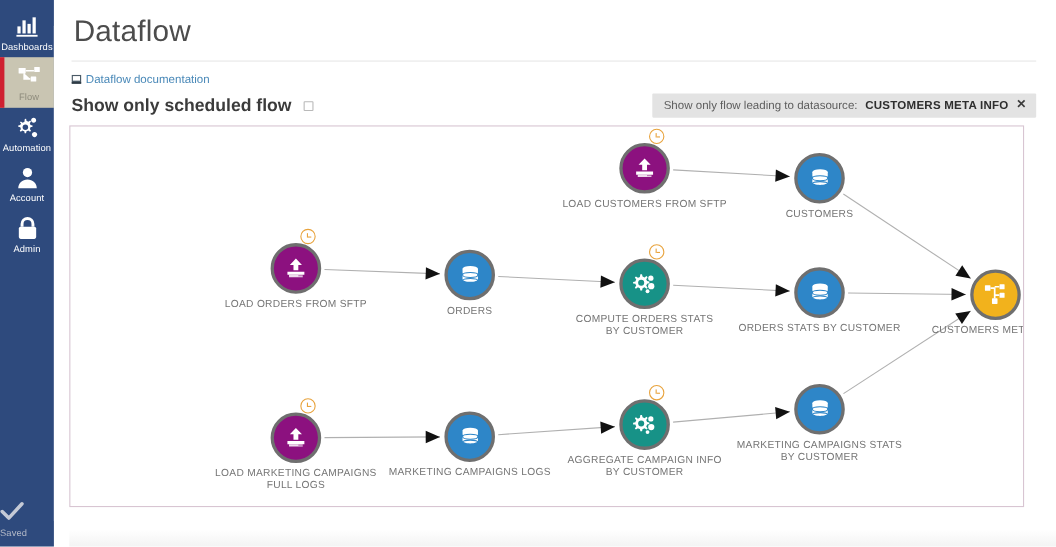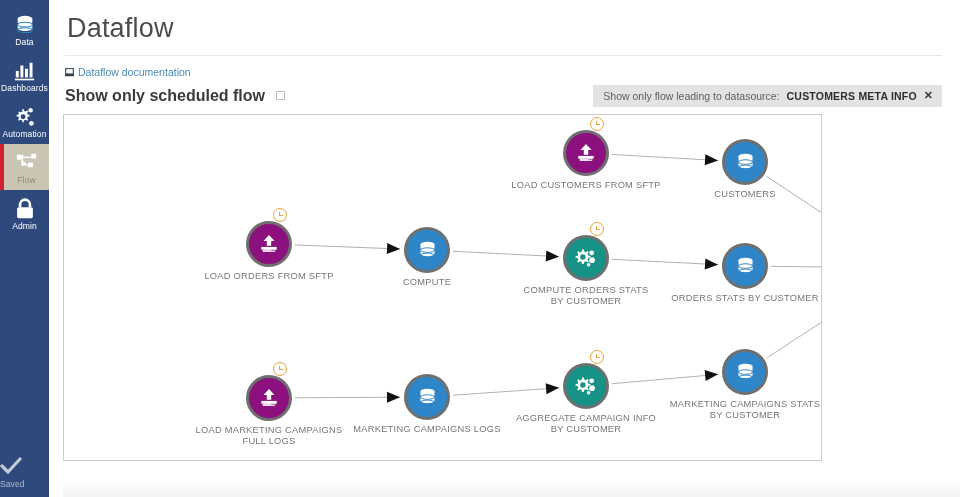--- a/index.html
+++ b/index.html
@@ -136,21 +136,21 @@
     font-size: 11px;
     cursor: pointer;
     line-height: 10px;
   }
 
   
   .canvas {
     position: absolute;
     left: 14px;
     top: 114px;
-    width: 759px;
+    width: 868px;
     height: 347px;
     border: 1px solid #d8c5d2;
     background: #ffffff;
     overflow: hidden;
   }
   .canvas svg.edges {
     position: absolute;
     left: 0; top: 0;
     width: 868px; height: 347px;
   }
@@ -219,63 +219,59 @@
     background: linear-gradient(to bottom, #ffffff 0%, #f3f3f3 100%);
   }
 </style>
 </head>
 <body>
 
 <div id="app">
 
   <nav class="sidebar" id="sidebar">
 
-    <div class="sb-item">
-        <span class="sb-icon"><svg width="22" height="22" viewBox="0 0 24 24">
-            <ellipse cx="12" cy="5" rx="8" ry="3" fill="#ffffff"></ellipse>
-            <path d="M4 5v4c0 1.7 3.6 3 8 3s8-1.3 8-3V5" fill="#ffffff"></path>
-            <path d="M4 11.5v4c0 1.7 3.6 3 8 3s8-1.3 8-3v-4" fill="#ffffff"></path>
-            <ellipse cx="12" cy="11.5" rx="8" ry="2.6" fill="#ffffff"></ellipse>
-            <ellipse cx="12" cy="11.5" rx="8" ry="2.6" fill="none" stroke="#2e86c8" stroke-width="1.1"></ellipse>
-            <ellipse cx="12" cy="17.6" rx="8" ry="2.6" fill="none" stroke="#2e86c8" stroke-width="1.1"></ellipse>
-          </svg></span>
-        <span class="sb-label">Data</span>
-      </div>
       <div class="sb-item">
         <span class="sb-icon"><svg width="22" height="22" viewBox="0 0 24 24">
             <rect x="2" y="12" width="3.2" height="7" fill="#ffffff"></rect>
             <rect x="7" y="6" width="3.2" height="13" fill="#ffffff"></rect>
             <rect x="12" y="9.5" width="3.2" height="9.5" fill="#ffffff"></rect>
             <rect x="17" y="3" width="3.2" height="16" fill="#ffffff"></rect>
             <rect x="1" y="20.4" width="21" height="1.8" fill="#ffffff"></rect>
           </svg></span>
         <span class="sb-label">Dashboards</span>
-      </div>
-      <div class="sb-item">
-        <span class="sb-icon"><svg width="22" height="22" viewBox="0 0 24 24">
-            <g fill="#ffffff">
-              <path d="M9.3 3.4l1.3-.1.5 2.1c.6.1 1.2.4 1.7.7l1.8-1.2.9 1-1.2 1.8c.3.5.5 1.1.6 1.7l2.1.4v1.4l-2.1.4c-.1.6-.3 1.2-.6 1.7l1.2 1.8-1 1-1.8-1.2c-.5.3-1.1.5-1.7.6l-.4 2.1H9.2l-.4-2.1c-.6-.1-1.2-.3-1.7-.6l-1.8 1.2-1-1 1.2-1.8c-.3-.5-.5-1.1-.6-1.7l-2.1-.4v-1.4l2.1-.4c.1-.6.4-1.2.7-1.7L4.4 6.9l1-1 1.8 1.2c.5-.3 1.1-.6 1.7-.7z"></path>
-              <circle cx="9.9" cy="11.7" r="2.7" fill="#2e4a7d"></circle>
-              <path d="M18.1 2.2c1.4 0 2.5 1.1 2.5 2.5s-1.1 2.5-2.5 2.5-2.5-1.1-2.5-2.5 1.1-2.5 2.5-2.5z"></path>
-              <path d="M19 16.3c1.4 0 2.6 1.2 2.6 2.6s-1.2 2.6-2.6 2.6-2.6-1.2-2.6-2.6 1.2-2.6 2.6-2.6z"></path>
-            </g>
-          </svg></span>
-        <span class="sb-label">Automation</span>
       </div>
       <div class="sb-item active">
         <span class="sb-icon"><svg width="22" height="22" viewBox="0 0 24 24">
             <g fill="#ffffff" stroke="#ffffff">
               <rect x="1" y="3" width="7" height="5.5" rx=".5" stroke="none"></rect>
               <rect x="16.5" y="2" width="5.5" height="5" rx=".5" stroke="none"></rect>
               <rect x="13" y="11.5" width="5.5" height="5" rx=".5" stroke="none"></rect>
               <path d="M8 5.8h8.2" stroke-width="1.6" fill="none"></path>
               <path d="M6.5 8.4v5.6h6.2" stroke-width="1.6" fill="none"></path>
             </g>
           </svg></span>
         <span class="sb-label">Flow</span>
+      </div>
+      <div class="sb-item">
+        <span class="sb-icon"><svg width="22" height="22" viewBox="0 0 24 24">
+            <g fill="#ffffff">
+              <path d="M9.3 3.4l1.3-.1.5 2.1c.6.1 1.2.4 1.7.7l1.8-1.2.9 1-1.2 1.8c.3.5.5 1.1.6 1.7l2.1.4v1.4l-2.1.4c-.1.6-.3 1.2-.6 1.7l1.2 1.8-1 1-1.8-1.2c-.5.3-1.1.5-1.7.6l-.4 2.1H9.2l-.4-2.1c-.6-.1-1.2-.3-1.7-.6l-1.8 1.2-1-1 1.2-1.8c-.3-.5-.5-1.1-.6-1.7l-2.1-.4v-1.4l2.1-.4c.1-.6.4-1.2.7-1.7L4.4 6.9l1-1 1.8 1.2c.5-.3 1.1-.6 1.7-.7z"></path>
+              <circle cx="9.9" cy="11.7" r="2.7" fill="#2e4a7d"></circle>
+              <path d="M18.1 2.2c1.4 0 2.5 1.1 2.5 2.5s-1.1 2.5-2.5 2.5-2.5-1.1-2.5-2.5 1.1-2.5 2.5-2.5z"></path>
+              <path d="M19 16.3c1.4 0 2.6 1.2 2.6 2.6s-1.2 2.6-2.6 2.6-2.6-1.2-2.6-2.6 1.2-2.6 2.6-2.6z"></path>
+            </g>
+          </svg></span>
+        <span class="sb-label">Automation</span>
+      </div>
+      <div class="sb-item">
+        <span class="sb-icon"><svg width="22" height="22" viewBox="0 0 24 24">
+            <circle cx="12" cy="6.4" r="4.6" fill="#ffffff"></circle>
+            <path d="M2.8 22c0-5.1 4.1-8.7 9.2-8.7s9.2 3.6 9.2 8.7z" fill="#ffffff"></path>
+          </svg></span>
+        <span class="sb-label">Account</span>
       </div>
       <div class="sb-item">
         <span class="sb-icon"><svg width="22" height="22" viewBox="0 0 24 24">
             <path d="M6.6 10V7.2a5.4 5.4 0 0 1 10.8 0V10" stroke="#ffffff" stroke-width="2.9" fill="none"></path>
             <rect x="3.4" y="10" width="17.2" height="12" rx="1.8" fill="#ffffff"></rect>
           </svg></span>
         <span class="sb-label">Admin</span>
       </div>
       <div class="sb-saved">
       <span class="sb-icon">
@@ -382,21 +378,21 @@
           <div class="circ db">
             <span style="line-height: 0;"><svg width="21" height="21" viewBox="0 0 24 24">
                 <ellipse cx="12" cy="5" rx="8" ry="3" fill="#ffffff"></ellipse>
                 <path d="M4 5v4c0 1.7 3.6 3 8 3s8-1.3 8-3V5" fill="#ffffff"></path>
                 <path d="M4 11.5v4c0 1.7 3.6 3 8 3s8-1.3 8-3v-4" fill="#ffffff"></path>
                 <ellipse cx="12" cy="11.5" rx="8" ry="2.6" fill="#ffffff"></ellipse>
                 <ellipse cx="12" cy="11.5" rx="8" ry="2.6" fill="none" stroke="#2e86c8" stroke-width="1.1"></ellipse>
                 <ellipse cx="12" cy="17.6" rx="8" ry="2.6" fill="none" stroke="#2e86c8" stroke-width="1.1"></ellipse>
               </svg></span>
           </div>
-          <div class="lbl">COMPUTE</div>
+          <div class="lbl">ORDERS</div>
         </div>
         <div class="node" style="left: 522px; top: 143px;">
           <div class="circ proc">
             <span style="line-height: 0;"><svg width="22" height="22" viewBox="0 0 24 24">
                 <g fill="#ffffff">
                   <path d="M7.8 2.6l1.6-.1.6 2.3c.7.2 1.3.5 1.9.9l2-1.4 1.1 1.1-1.4 2c.4.6.7 1.2.8 1.9l2.3.5v1.6l-2.3.5c-.1.7-.4 1.3-.8 1.9l1.4 2-1.1 1.1-2-1.4c-.6.4-1.2.7-1.9.8l-.5 2.3H7.8l-.5-2.3c-.7-.1-1.3-.4-1.9-.8l-2 1.4-1.1-1.1 1.4-2c-.4-.6-.7-1.2-.8-1.9L.6 11.8v-1.6l2.3-.5c.1-.7.4-1.3.8-1.9l-1.4-2 1.1-1.1 2 1.4c.6-.4 1.2-.7 1.9-.9z"></path>
                   <circle cx="8.6" cy="11" r="3" fill="#179287"></circle>
                   <circle cx="18.2" cy="6.4" r="2.6"></circle>
                   <circle cx="18.6" cy="14.4" r="3.1"></circle>
                   <circle cx="14.9" cy="19.4" r="1.9"></circle>

